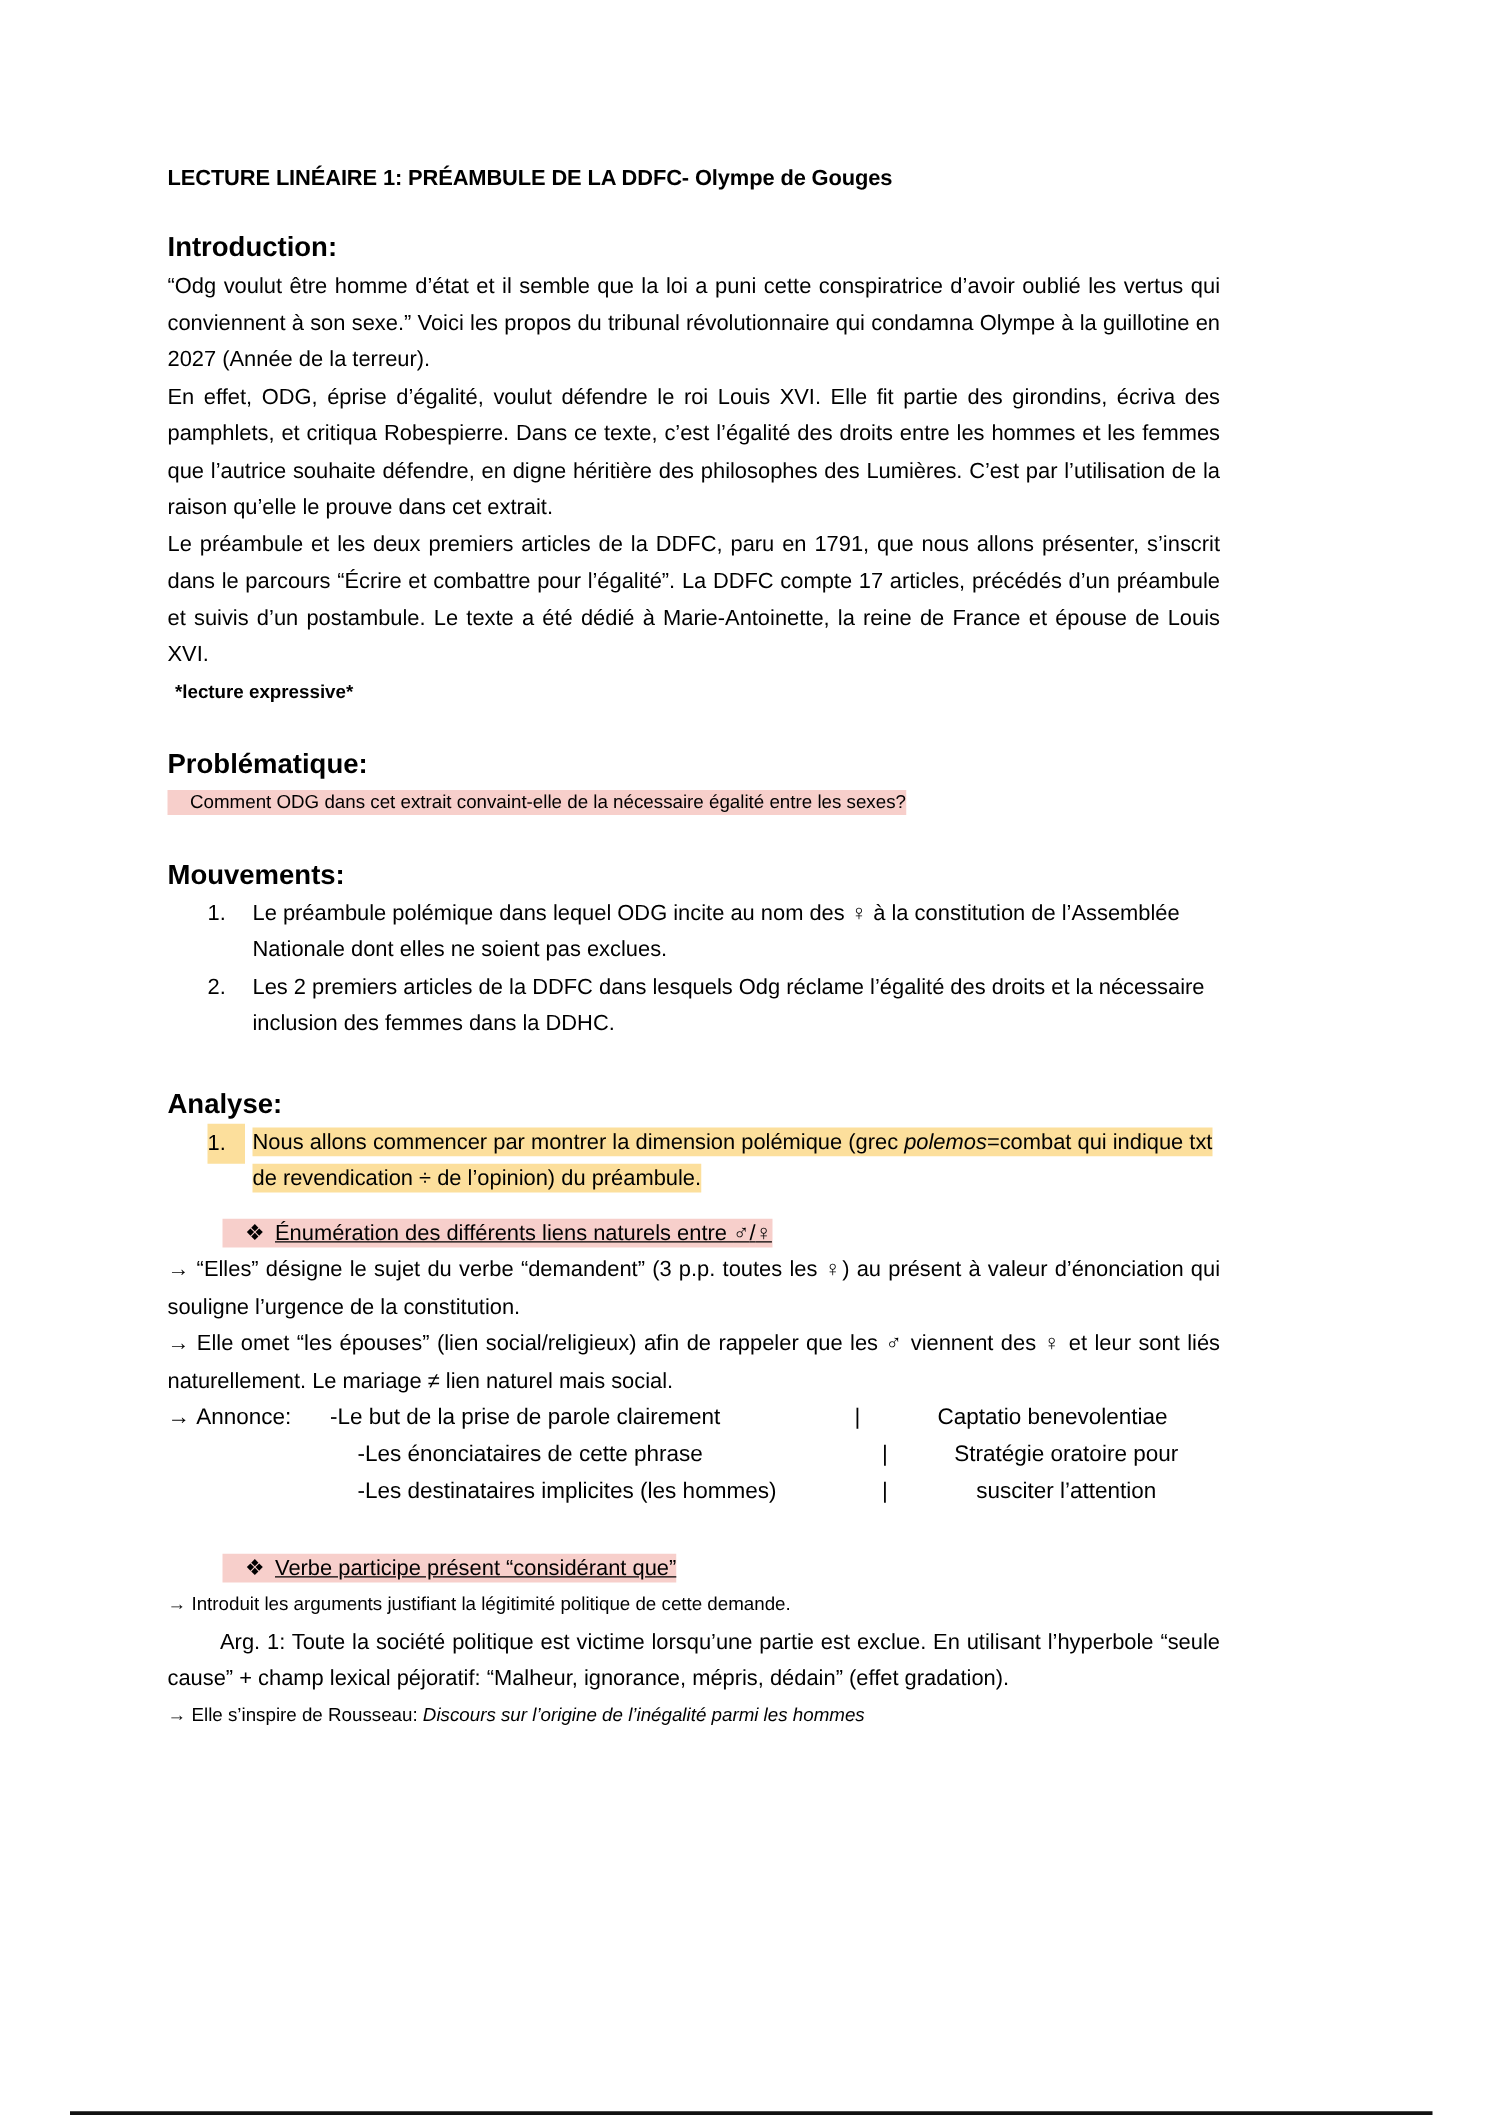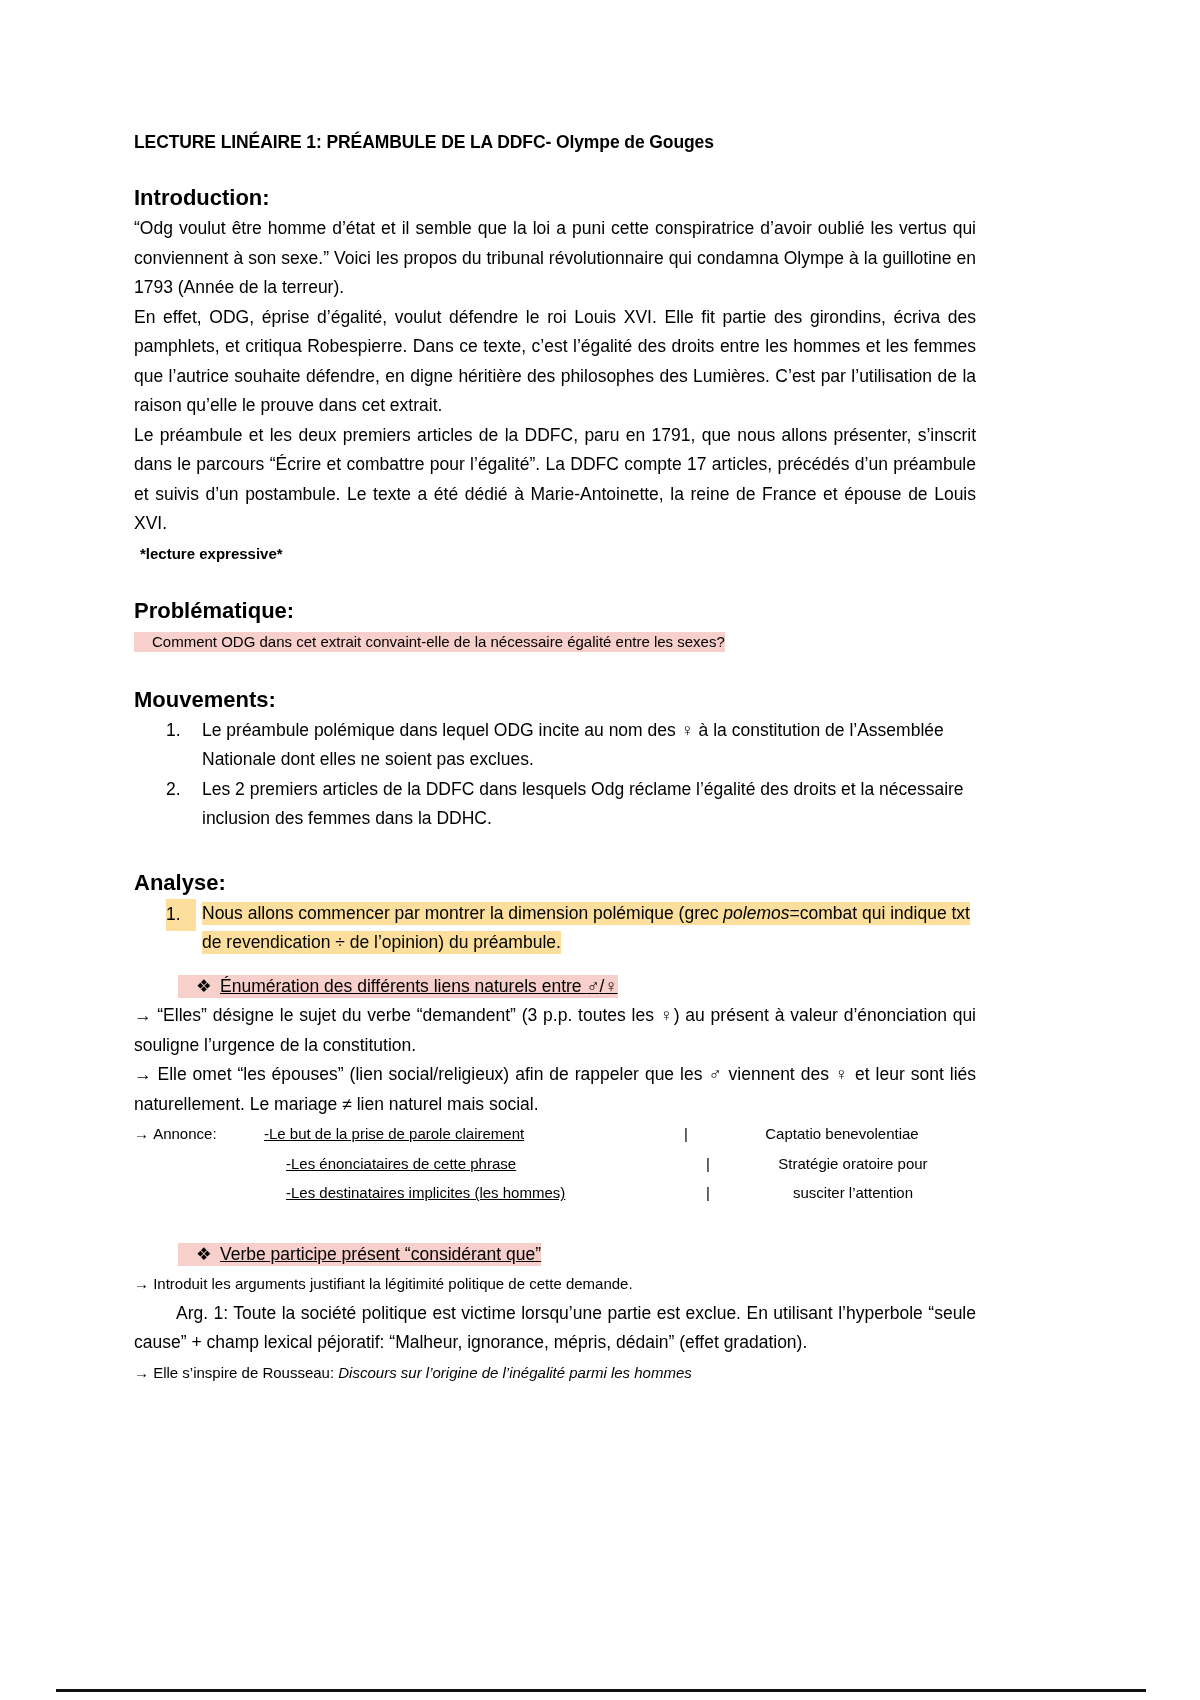--- a/index.html
+++ b/index.html
@@ -104,41 +104,40 @@
     line-height: 29.5px;
     text-decoration: underline;
   }
   .dia-glyph {
     display: inline-block;
     width: 24px;
   }
 
   
   .annonce {
-    font-size: 15px;
+    font-size: 18px;
     line-height: 29.5px;
   }
   .ann-row {
     display: flex;
     align-items: baseline;
   }
   .ann-lead {
     width: 130px;
     flex: 0 0 130px;
     white-space: nowrap;
   }
   .ann-pad {
     width: 130px;
     flex: 0 0 130px;
   }
   .ann-mid {
     width: 400px;
     flex: 0 0 400px;
     white-space: nowrap;
-    text-decoration: underline;
   }
   .ann-bar {
     width: 44px;
     flex: 0 0 44px;
     text-align: center;
     font-weight: 500;
   }
   .ann-right {
     flex: 1 1 auto;
     text-align: center;
@@ -163,21 +162,21 @@
 </style>
 </head>
 <body>
 
 <div class="page">
   <div class="content">
 
     <div class="h-title">LECTURE LINÉAIRE 1: PRÉAMBULE DE LA DDFC- Olympe de Gouges</div>
 
     <div class="h-sec">Introduction:</div>
-    <p class="j">“Odg voulut être homme d’état et il semble que la loi a puni cette conspiratrice d’avoir oublié les vertus qui conviennent à son sexe.” Voici les propos du tribunal révolutionnaire qui condamna Olympe à la guillotine en 1793 (Année de la terreur).</p>
+    <p class="j">“Odg voulut être homme d’état et il semble que la loi a puni cette conspiratrice d’avoir oublié les vertus qui conviennent à son sexe.” Voici les propos du tribunal révolutionnaire qui condamna Olympe à la guillotine en 2027 (Année de la terreur).</p>
     <p class="j">En effet, ODG, éprise d’égalité, voulut défendre le roi Louis XVI. Elle fit partie des girondins, écriva des pamphlets, et critiqua Robespierre. Dans ce texte, c’est l’égalité des droits entre les hommes et les femmes que l’autrice souhaite défendre, en digne héritière des philosophes des Lumières. C’est par l’utilisation de la raison qu’elle le prouve dans cet extrait.</p>
     <p class="j">Le préambule et les deux premiers articles de la DDFC, paru en 1791, que nous allons présenter, s’inscrit dans le parcours “Écrire et combattre pour l’égalité”. La DDFC compte 17 articles, précédés d’un préambule et suivis d’un postambule. Le texte a été dédié à Marie-Antoinette, la reine de France et épouse de Louis XVI.</p>
     <p class="l bold" style="padding-left:6px;">*lecture expressive*</p>
 
     <div class="spacer-md"></div>
 
     <div class="h-sec">Problématique:</div>
     <p class="l"><span class="hl-pink">Comment ODG dans cet extrait convaint-elle de la nécessaire égalité entre les sexes?</span></p>
 
     <div class="spacer-md"></div>

